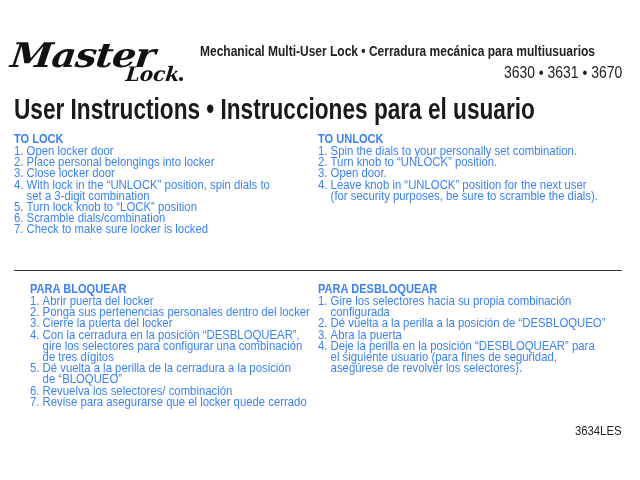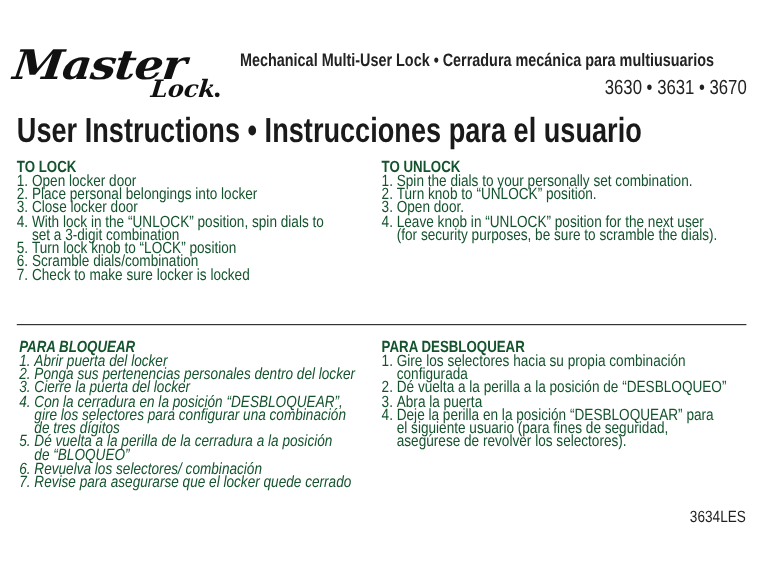--- a/index.html
+++ b/index.html
@@ -94,21 +94,21 @@
       color: #1a1a1a;
       transform: scaleX(0.78);
       transform-origin: left top;
       white-space: nowrap;
     }
     
     .section {
       position: absolute;
       font-size: 13.5px;
       line-height: 11.2px;
-      color: #14532d;
+      color: #3b82f6;
     }
     .section .sec-title {
       font-weight: bold;
       font-size: 13.5px;
       line-height: 12px;
       transform: scaleX(0.82);
       transform-origin: left top;
       white-space: nowrap;
       margin-bottom: 0px;
     }
@@ -128,21 +128,21 @@
       flex: 0 0 15px;
     }
     .section li .txt {
       display: block;
     }
     .section li .txt span {
       display: block;
     }
     .sec-tolock { left: 14px; top: 133px; }
     .sec-tounlock { left: 318px; top: 133px; }
-    .sec-bloquear { left: 16px; top: 283px; font-style: italic; }
+    .sec-bloquear { left: 30px; top: 283px; }
     .sec-desbloquear { left: 318px; top: 283px; }
 
     .divider {
       position: absolute;
       left: 14px;
       top: 270px;
       width: 608px;
       height: 0;
       border-top: 1.5px solid #333;
     }

